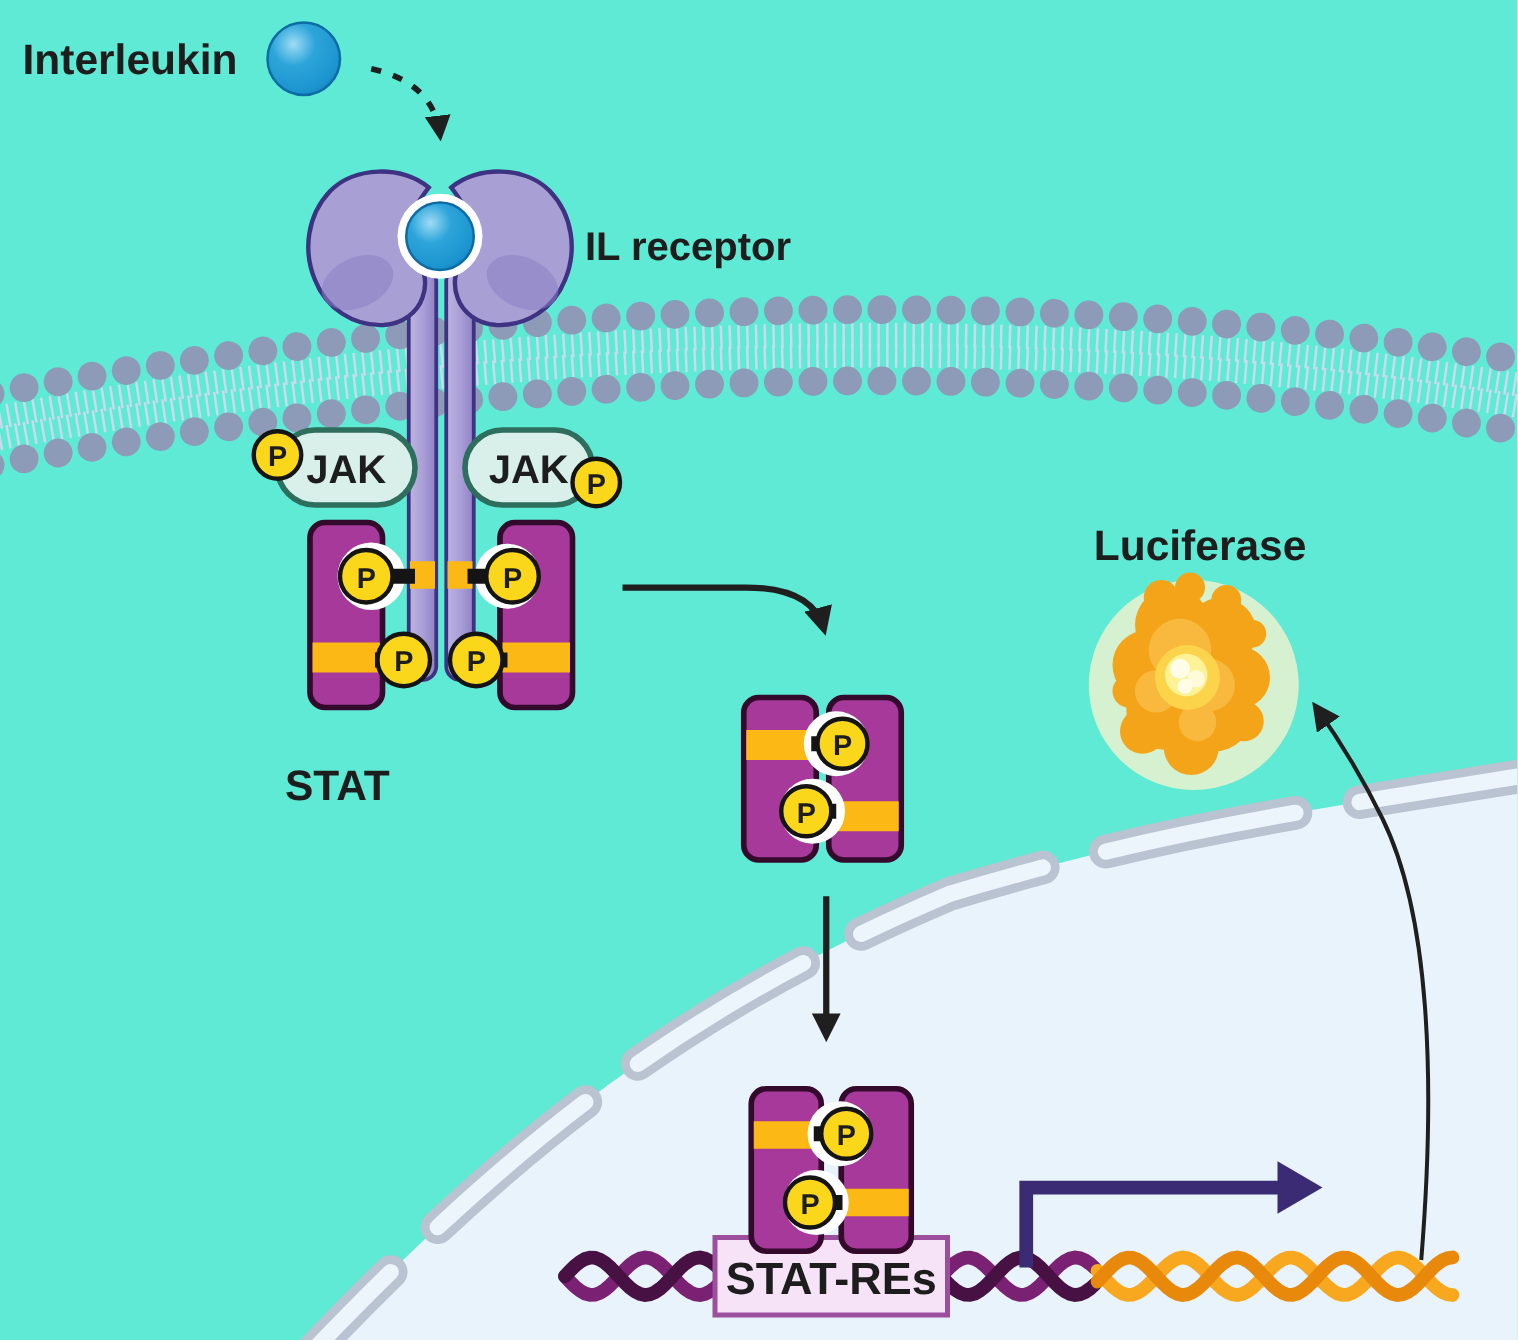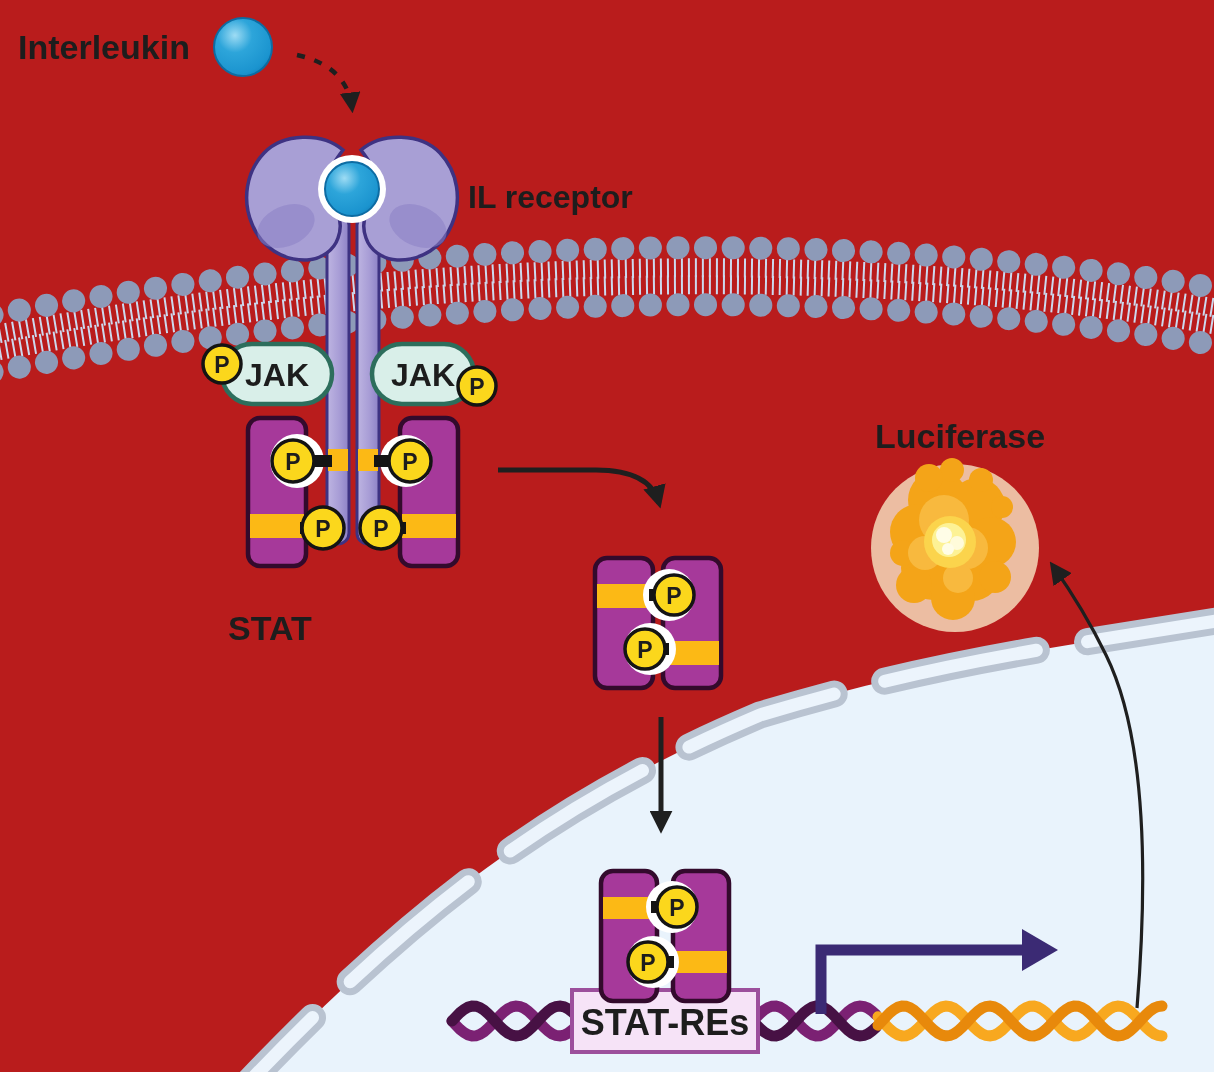--- a/index.html
+++ b/index.html
@@ -9,21 +9,21 @@
     --stat-fill:#a6399a; --stat-outline:#330a2c; --stat-stripe:#fcb915;
     --membrane-head:#8d9ab8; --membrane-tail:#ccd9ee;
     --nucleus-fill:#e9f3fc; --envelope-stroke:#b9c3d1; --envelope-fill:#ecf4fc;
     --dna-purple-dark:#471144; --dna-purple-light:#7b2173;
     --dna-orange-dark:#e8890b; --dna-orange-light:#f8a81f;
     --transcription-arrow:#3b2a74; --arrow-color:#1f1f1f; --text-color:#1d1d1d;
     --luciferase-main:#f4a418; --luciferase-light:#f8b93e; --luciferase-glow:#fdf3cf; --luciferase-core:#fdf295;
     --stat-res-fill:#f6e3f7; --stat-res-border:#9c4f9c;
   }
   html,body{margin:0;padding:0;background:#fff;}
-  .stage{position:relative;width:1214px;height:1072px;background:#b91c1c;overflow:hidden;
+  .stage{position:relative;width:1214px;height:1072px;background:#5eead4;overflow:hidden;
          font-family:"Liberation Sans", sans-serif;}
   svg{position:absolute;inset:0;}
   text{font-family:"Liberation Sans", sans-serif;font-weight:bold;fill:var(--text-color);}
   .t34{font-size:34px}.t32{font-size:32px}.t36{font-size:36px}
   .p-label{font-size:23px}
   .jak-pill{fill:var(--jak-fill);stroke:var(--jak-outline);stroke-width:4.5}
   .p-circle{fill:var(--phosphate-fill);stroke:var(--phosphate-outline);stroke-width:3.5}
   .white-notch{fill:#ffffff}
   .stat-body{fill:var(--stat-fill);stroke:var(--stat-outline);stroke-width:4.5}
   .stripe{fill:var(--stat-stripe)}

